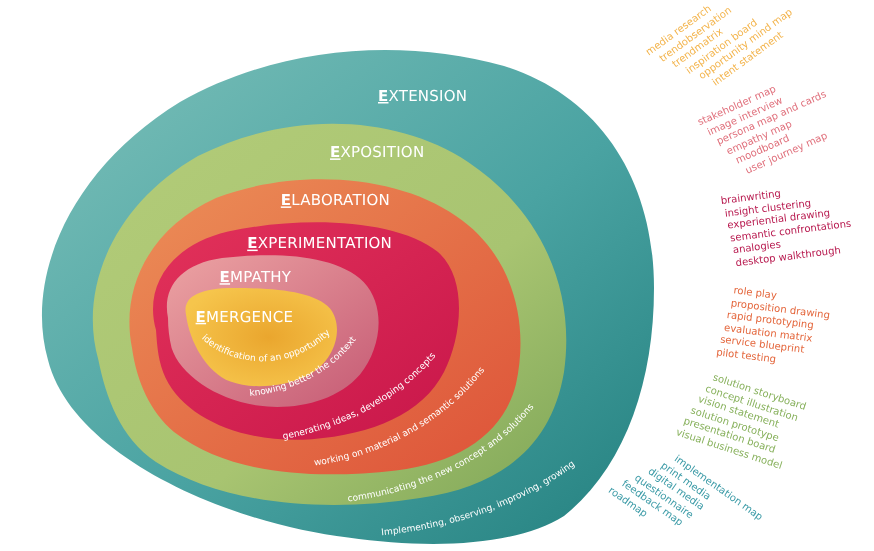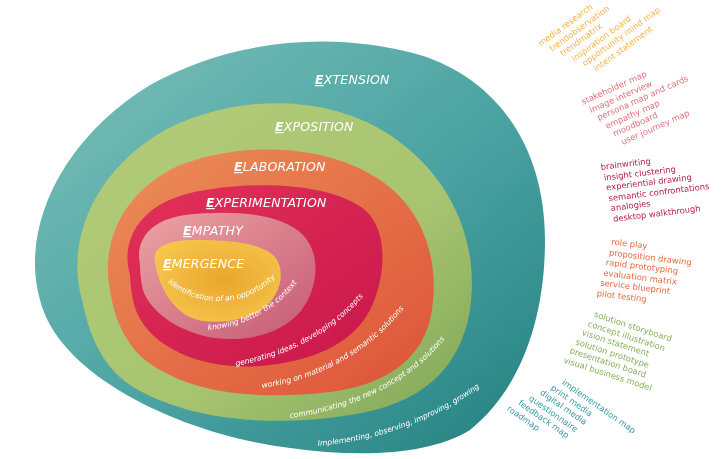--- a/index.html
+++ b/index.html
@@ -1,17 +1,17 @@
 <!DOCTYPE html>
 <html><head>
 <meta charset="utf-8">
 <style>
   html, body { margin: 0; padding: 0; background: #ffffff; }
   body { width: 728px; height: 459px; overflow: hidden; position: relative; font-family: "DejaVu Sans", sans-serif; }
-  #stage { position: absolute; left: 0; top: 0; width: 728px; height: 459px; font-style: italic; }
+  #stage { position: absolute; left: 0; top: 0; width: 728px; height: 459px; }
   .ring-title { font-family: "DejaVu Sans", sans-serif; font-size: 12.5px; fill: #ffffff; letter-spacing: 0.2px; }
   .ring-title .cap { font-weight: bold; text-decoration: underline; }
   .curve-text { font-family: "DejaVu Sans", sans-serif; font-size: 7.6px; fill: #ffffff; }
   .method-group { position: absolute; transform-origin: 0 0; }
   .method-item { font-family: "DejaVu Sans", sans-serif; font-size: 8.4px; line-height: 10.6px; white-space: nowrap; display: block; }
 </style>
 </head>
 <body>
 
 <div id="stage">

